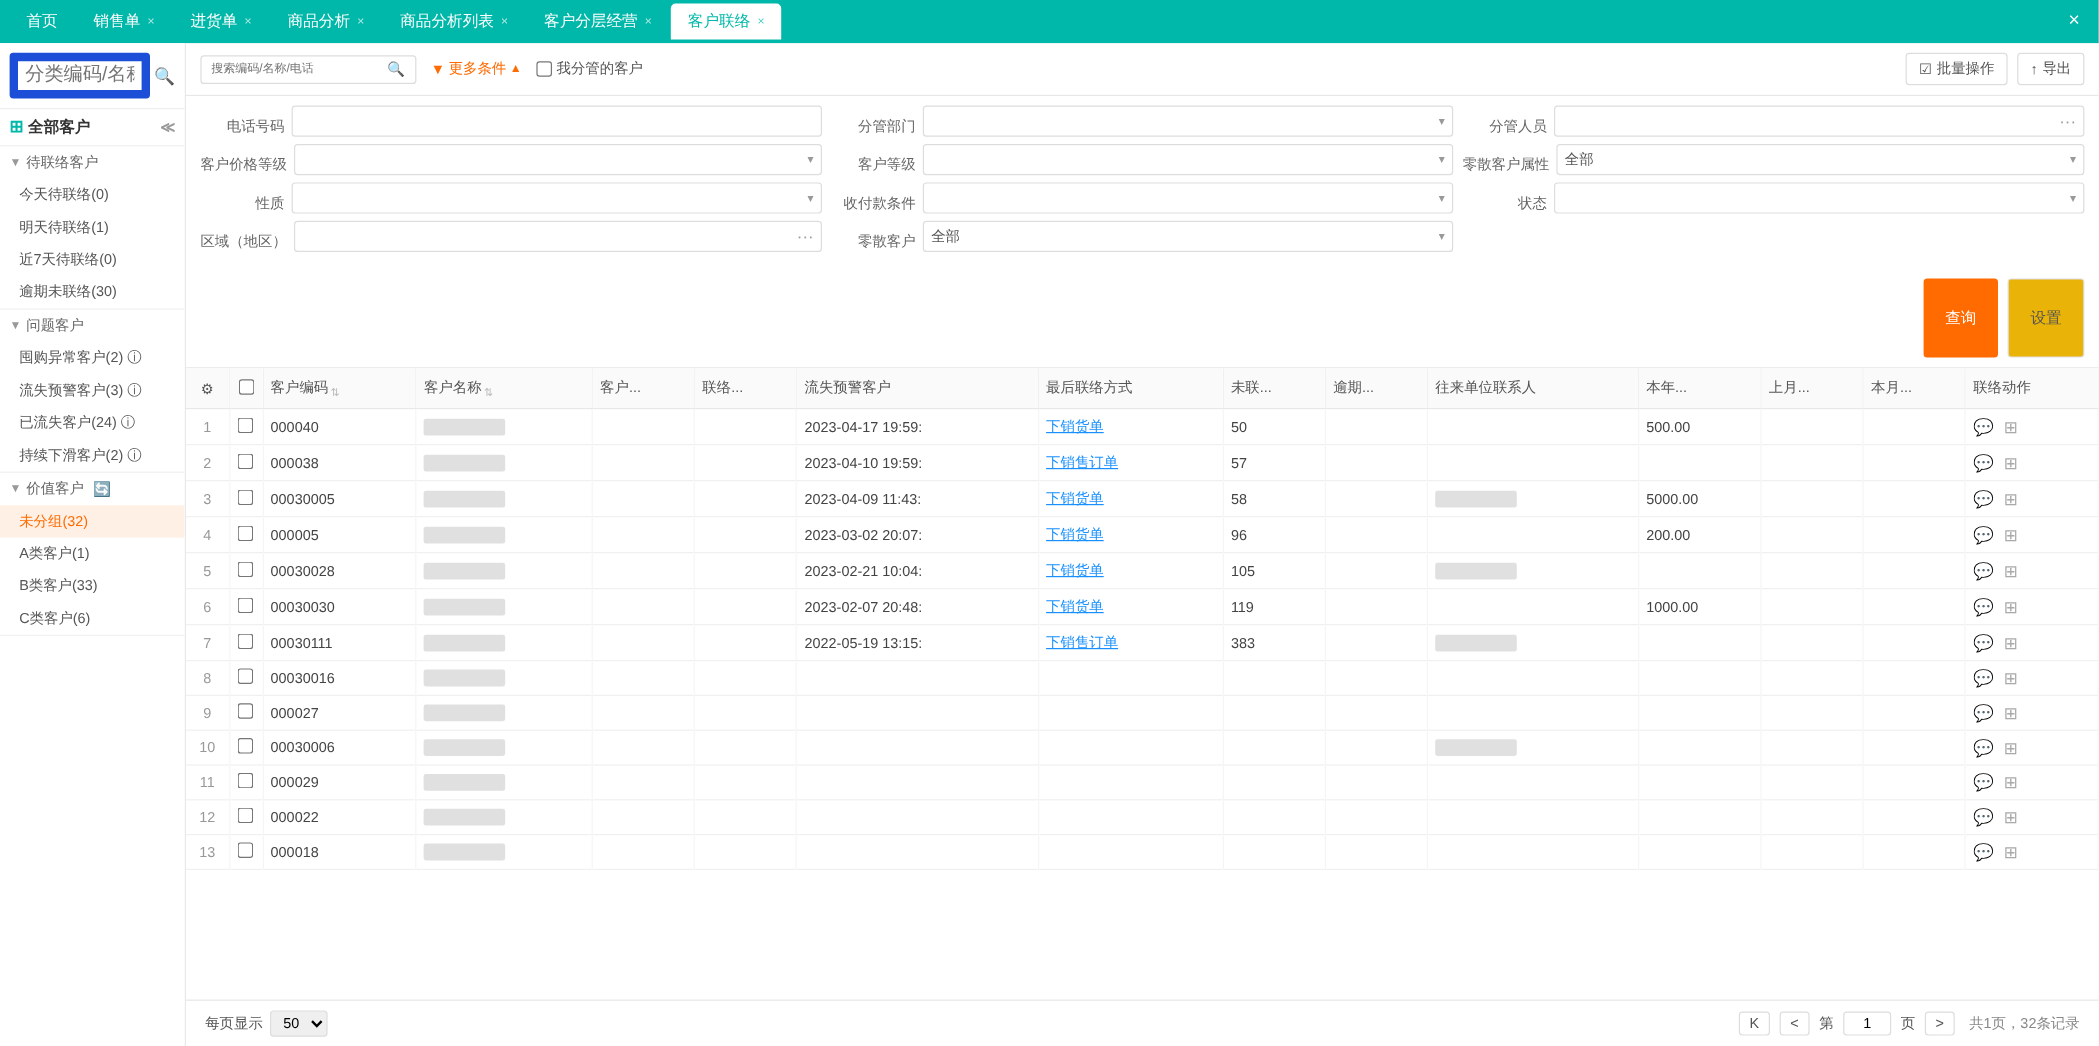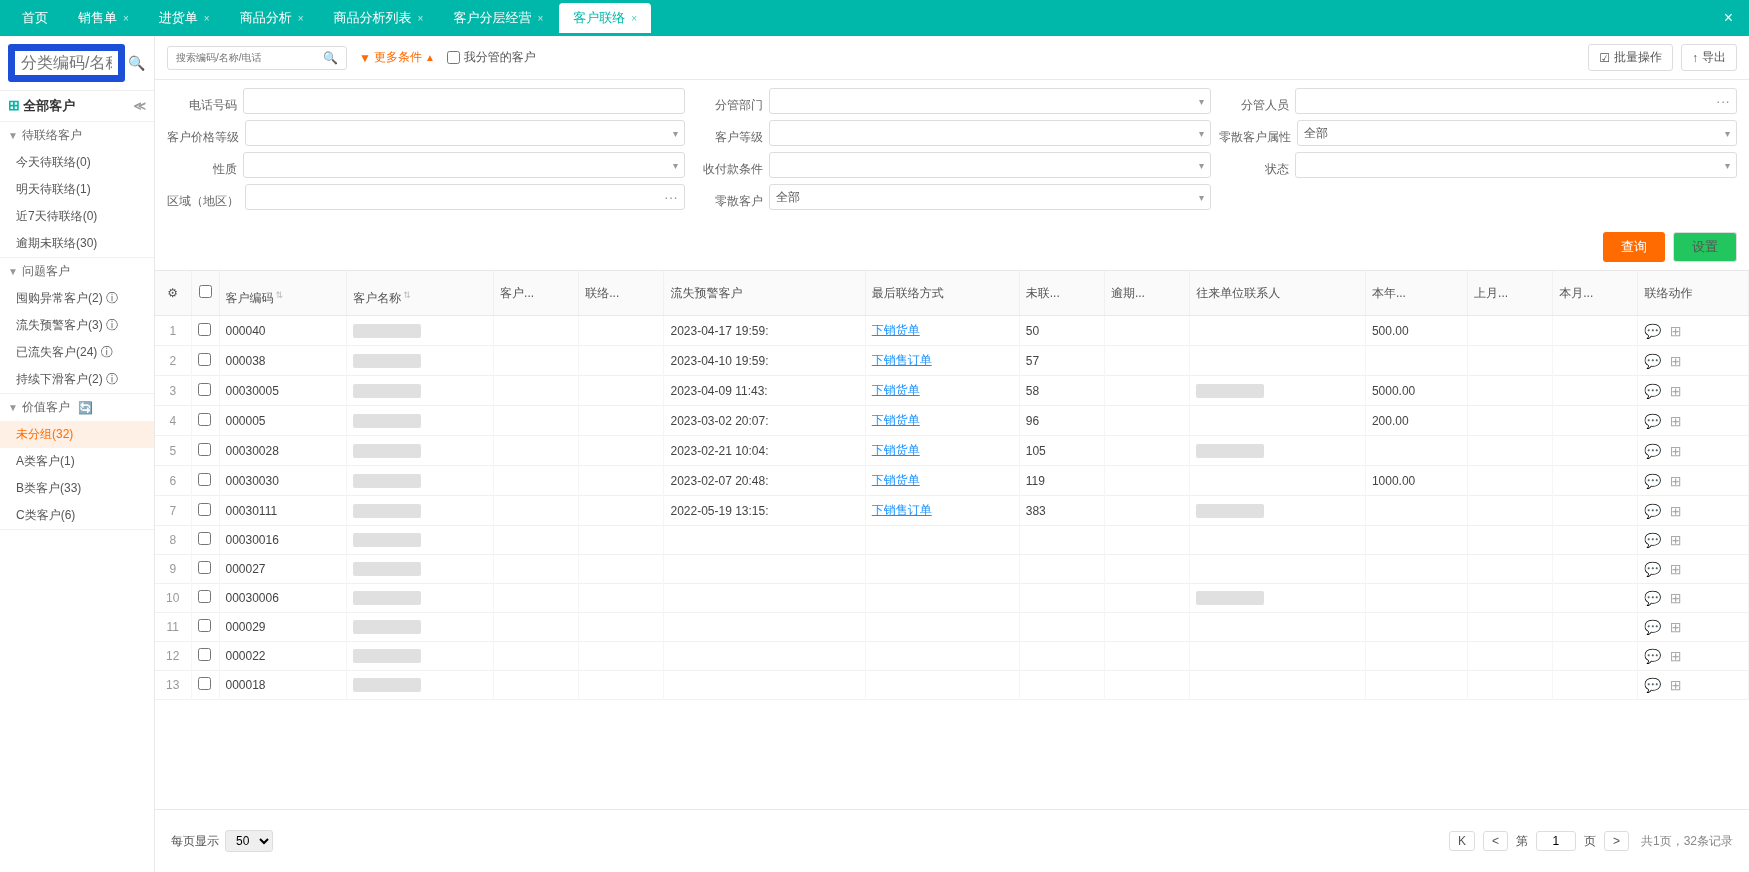--- a/index.html
+++ b/index.html
@@ -237,25 +237,25 @@
     .btn-query {
       background: #ff6b00;
       color: #fff;
       border: none;
       border-radius: 3px;
       padding: 5px 18px;
       font-size: 13px;
       cursor: pointer;
     }
     .btn-reset {
-      background: #22c55e;
+      background: #eab308;
       color: #555;
       border: 1px solid #ddd;
       border-radius: 3px;
-      padding: 5px 18px;
+      padding: 23px 18px;
       font-size: 13px;
       cursor: pointer;
     }
 
     
     .table-container {
       flex: 1;
       overflow: auto;
       background: #fff;
     }
@@ -299,21 +299,21 @@
       text-decoration: underline;
     }
     .row-num { color: #999; text-align: center; }
     .action-icons { display: flex; gap: 8px; align-items: center; }
     .action-icon { color: #aaa; cursor: pointer; font-size: 14px; }
 
     
     .table-footer {
       background: #fff;
       border-top: 1px solid #e8e8e8;
-      padding: 20px 16px;
+      padding: 8px 16px;
       display: flex;
       align-items: center;
       gap: 12px;
       font-size: 12px;
       color: #555;
     }
     .footer-page-size {
       display: flex;
       align-items: center;
       gap: 6px;
@@ -348,21 +348,21 @@
       text-align: center;
       font-size: 12px;
     }
     .footer-total { color: #888; }
 
     
     ::-webkit-scrollbar { width: 6px; height: 6px; }
     ::-webkit-scrollbar-track { background: #f5f5f5; }
     ::-webkit-scrollbar-thumb { background: #ccc; border-radius: 3px; }
 
-    .th-inner { display: flex; align-items: flex-start; gap: 2px; margin-top: 11px; }
+    .th-inner { display: flex; align-items: flex-end; gap: 2px; }
     .sort-icon { color: #bbb; font-size: 9px; }
 
     .gear-th { width: 36px; text-align: center; }
     .check-th { width: 28px; text-align: center; }
 
     .badge-orange {
       background: #ff6b00;
       color: #fff;
       border-radius: 10px;
       padding: 0 5px;

